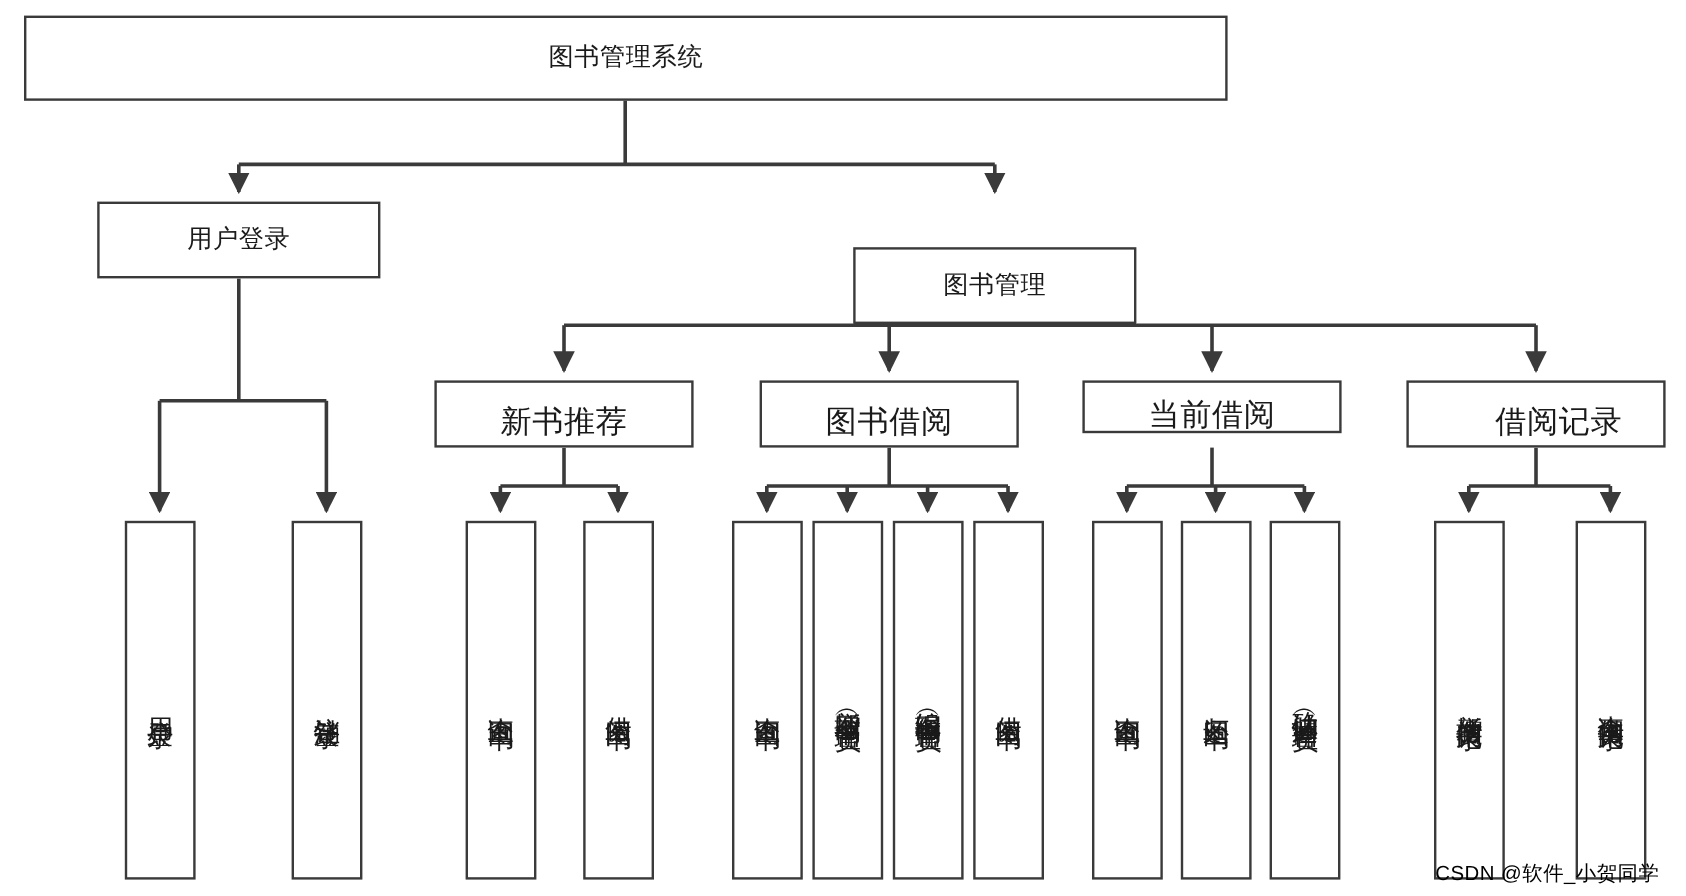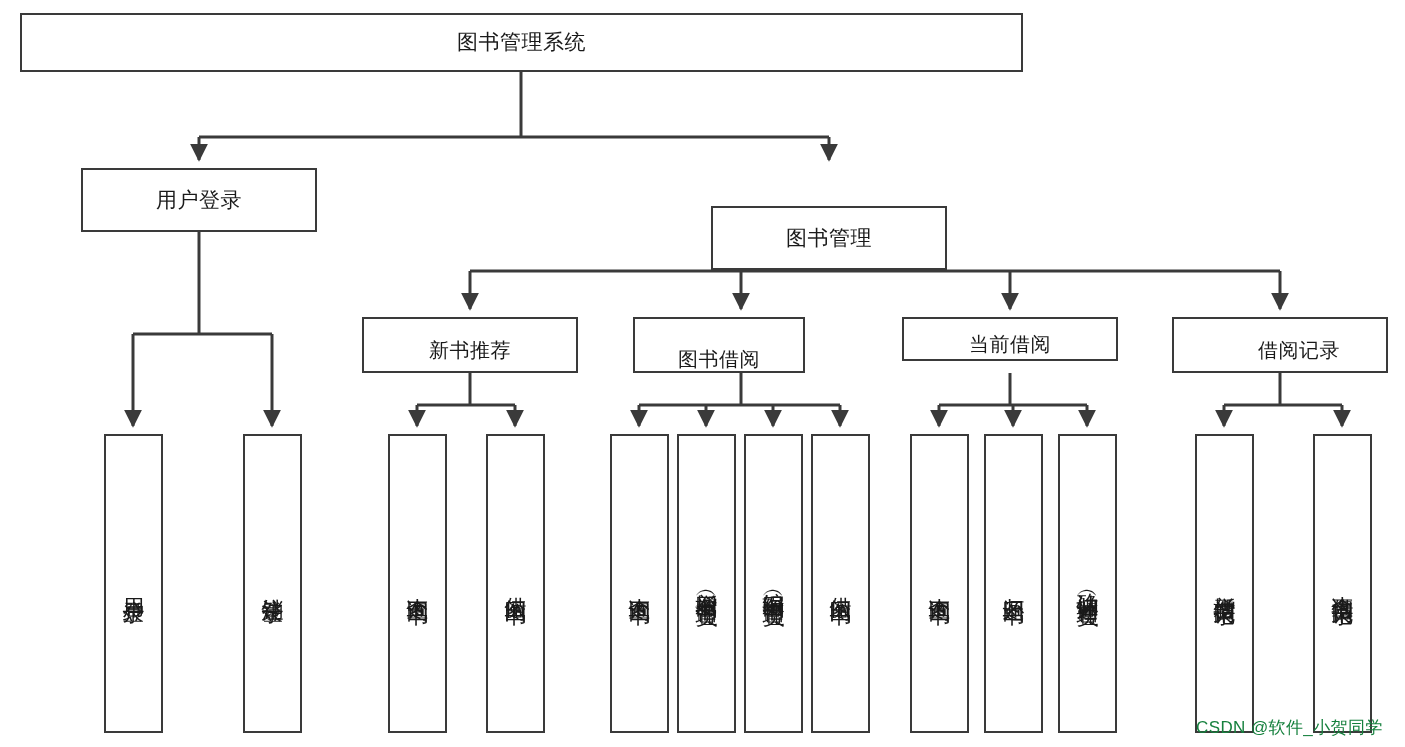--- a/index.html
+++ b/index.html
@@ -35,36 +35,36 @@
   }
   .node-label {
     display: block;
     text-align: center;
     line-height: 1.08;
     letter-spacing: 0.5px;
     white-space: nowrap;
   }
   .node.root .node-label { font-size: 21px; }
   .node.level1 .node-label { font-size: 21px; }
-  .node.level2 .node-label { font-size: 20px; margin-top: 12px; }
+  .node.level2 .node-label { font-size: 26px; margin-top: 12px; }
   .node.leaf {
     align-items: center;
     justify-content: center;
     padding: 6px 0;
   }
   .node.leaf .node-label {
     writing-mode: vertical-rl;
     text-orientation: upright;
     font-size: 22px;
     line-height: 1.18;
     letter-spacing: 2px;
   }
   .watermark {
     position: absolute;
-    color: #15803d;
+    color: #000000;
     font-size: 17px;
     letter-spacing: 0.4px;
     white-space: nowrap;
     user-select: none;
   }
 </style>
 </head>
 <body>
 
 <div id="canvas">
@@ -112,35 +112,35 @@
       <path d="M 1013 405 L 1013 426" marker-end="url(#arrow)"></path>
       <path d="M 1087 405 L 1087 426" marker-end="url(#arrow)"></path>
 
       <path d="M 1280 373 L 1280 405"></path>
       <path d="M 1224 405 L 1342 405"></path>
       <path d="M 1224 405 L 1224 426" marker-end="url(#arrow)"></path>
       <path d="M 1342 405 L 1342 426" marker-end="url(#arrow)"></path>
     </g>
   </svg>
 
-  <div class="node root" style="left:20px; top:13px; width:1003px; height:59px;">
+  <div class="node root" style="left:20px; top:13px; width:1003px; height:71px;">
     <span class="node-label">图书管理系统</span>
   </div>
 
   <div class="node level1" style="left:81px; top:168px; width:236px; height:64px;">
     <span class="node-label">用户登录</span>
   </div>
   <div class="node level1" style="left:711px; top:168px; width:236px; height:64px;margin-top:38px;">
     <span class="node-label">图书管理</span>
   </div>
 
   <div class="node level2" style="left:362px; top:317px; width:216px; height:56px;">
     <span class="node-label">新书推荐</span>
   </div>
-  <div class="node level2" style="left:633px; top:317px; width:172px; height:56px;align-items:flex-end;">
+  <div class="node level2" style="left:633px; top:317px; width:216px; height:56px;">
     <span class="node-label">图书借阅</span>
   </div>
   <div class="node level2" style="left:902px; top:317px; width:216px; height:44px;">
     <span class="node-label">当前借阅</span>
   </div>
   <div class="node level2" style="left:1172px; top:317px; width:216px; height:56px;padding-left:38px;">
     <span class="node-label">借阅记录</span>
   </div>
 
   <div class="node leaf" style="left:104px; top:434px; width:59px; height:299px;">

